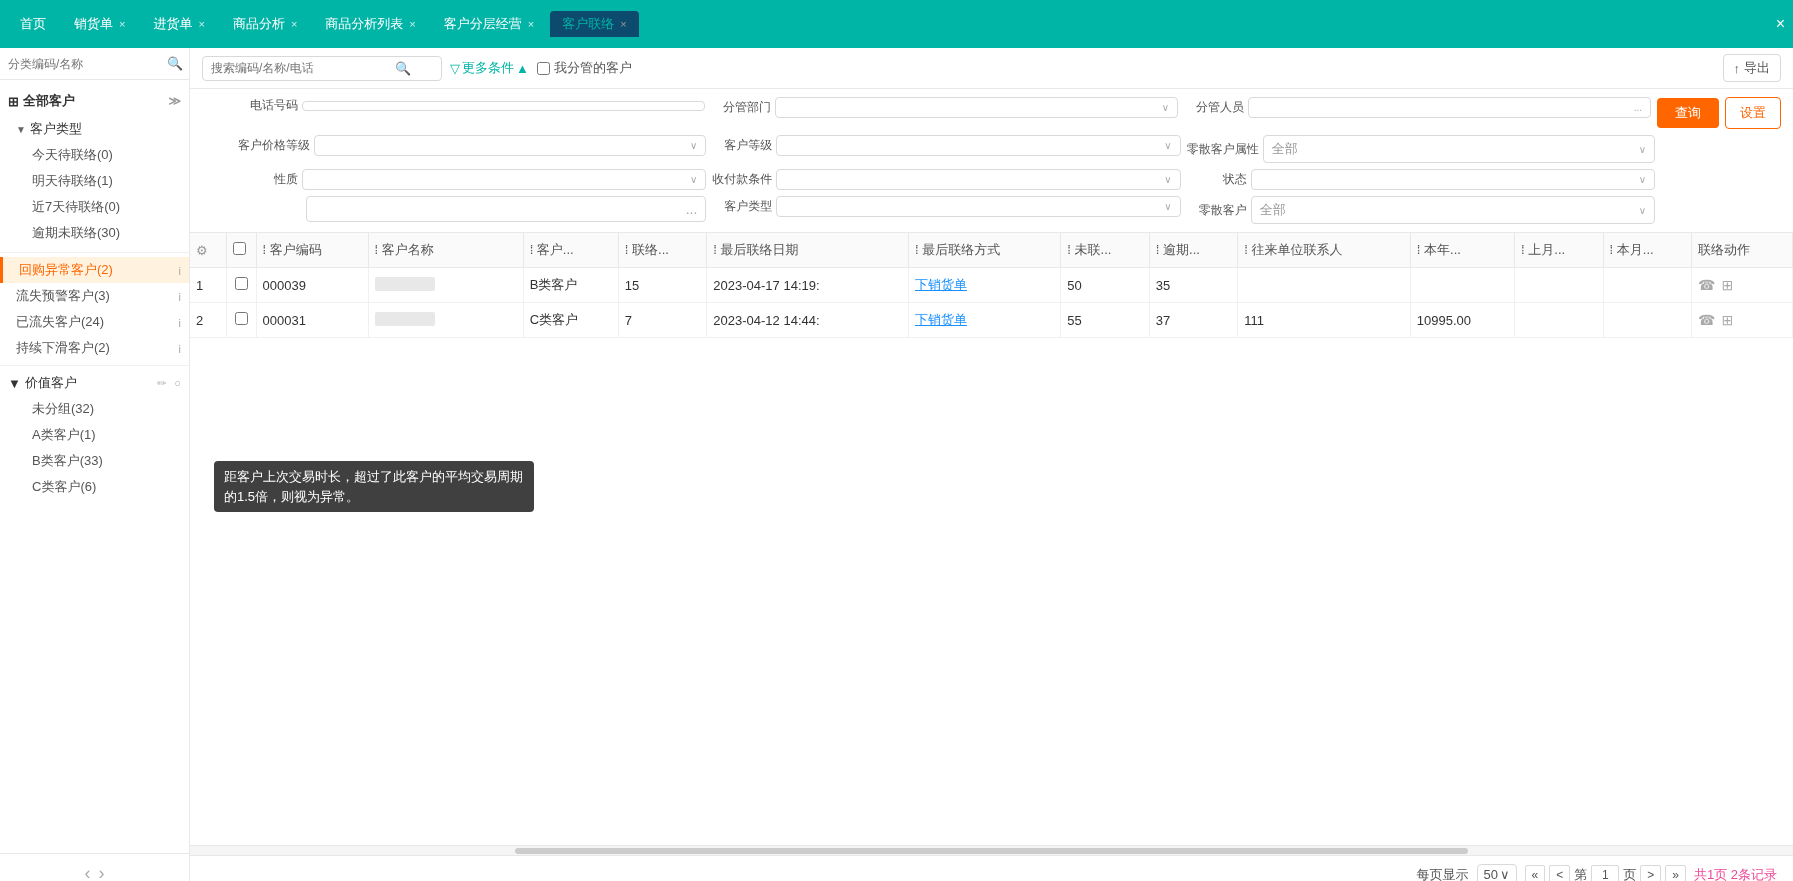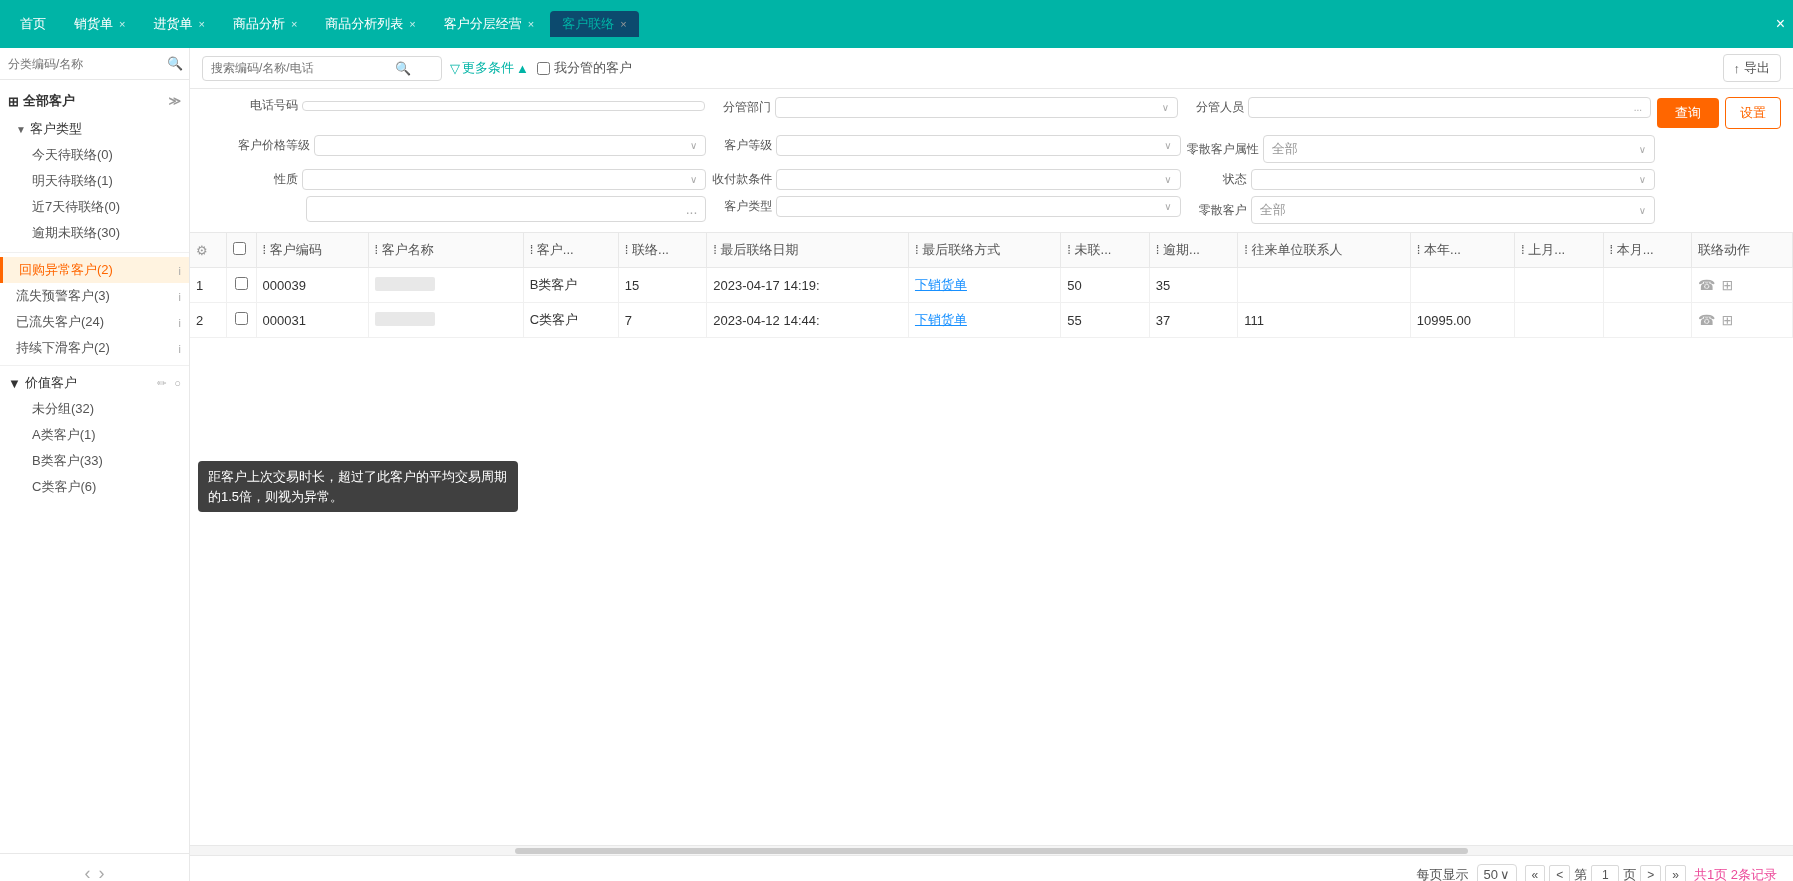--- a/index.html
+++ b/index.html
@@ -374,21 +374,21 @@
       background: #fff;
       font-size: 12px;
       min-width: 28px;
       text-align: center;
     }
     .total-info { color: #ec4899; }
 
     
     .tooltip {
       position: absolute;
-      left: 8px;
+      left: 24px;
       top: 228px;
       background: rgba(0,0,0,0.75);
       color: #fff;
       font-size: 12px;
       padding: 6px 10px;
       border-radius: 4px;
       z-index: 100;
       max-width: 320px;
       line-height: 1.5;
     }

